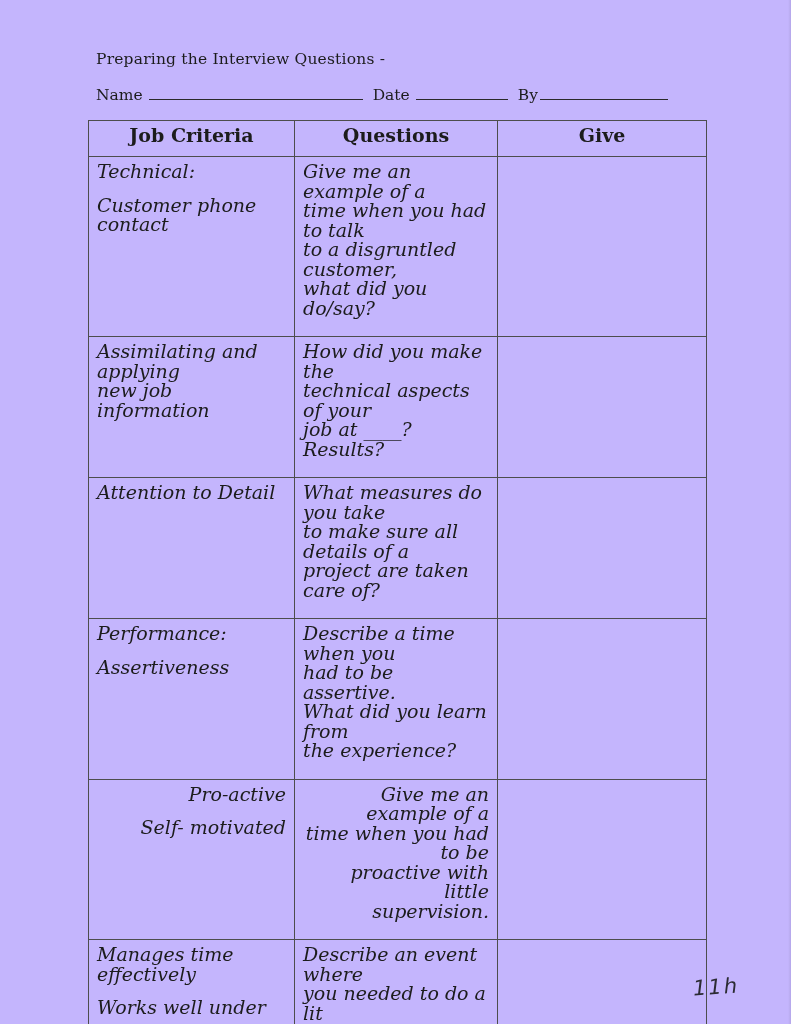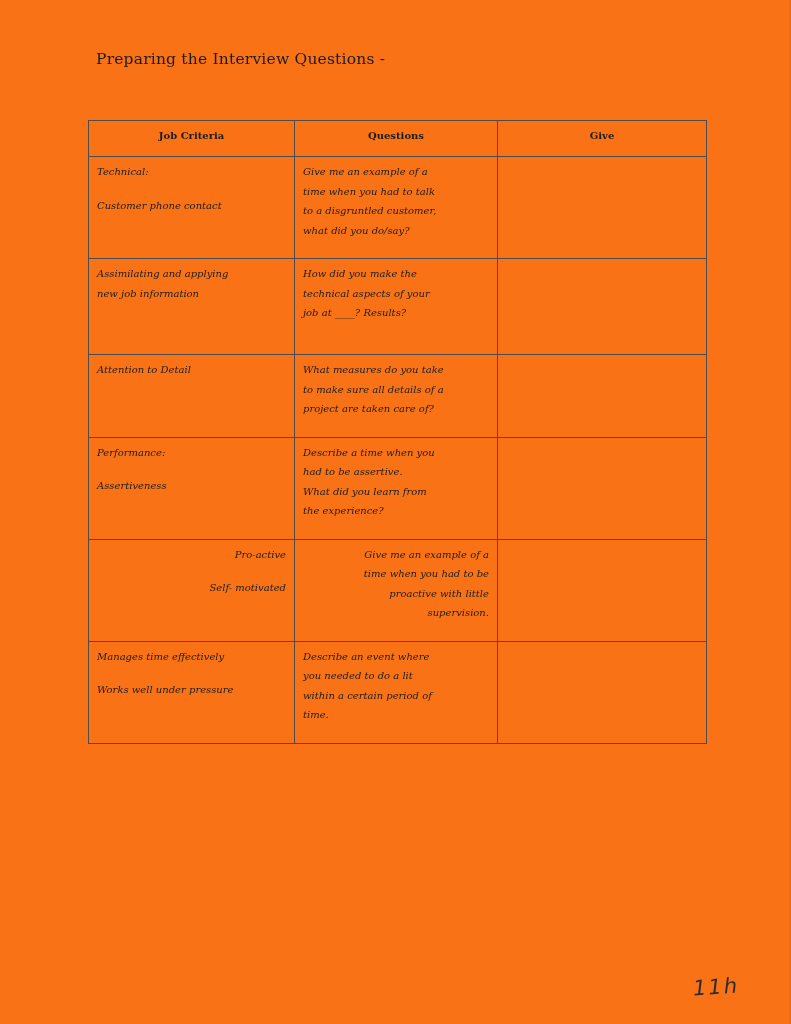--- a/index.html
+++ b/index.html
@@ -9,21 +9,21 @@
     height: 1024px;
     background: #fdfdfc;
     font-family: "DejaVu Serif", "Liberation Serif", serif;
     color: #1c1c1c;
     position: relative;
     overflow: hidden;
   }
   .page {
     position: absolute;
     inset: 0;
-    background: #f97316;
+    background: #c4b5fd;
   }
   .doc-title {
     position: absolute;
     left: 96px;
     top: 50px;
     margin: 0;
     font-size: 15.5px;
     font-weight: normal;
     letter-spacing: 0.2px;
   }
@@ -50,21 +50,21 @@
     top: 120px;
     width: 618px;
     border-collapse: collapse;
     table-layout: fixed;
   }
   table.interview th,
   table.interview td {
     border: 1px solid #4d4d4d;
     vertical-align: top;
     padding: 5px 8px 6px 8px;
-    font-size: 10px;
+    font-size: 19px;
     line-height: 19.5px;
   }
   col.c-criteria  { width: 206px; }
   col.c-questions { width: 203px; }
   col.c-notes     { width: 209px; }
 
   thead th {
     height: 36px;
     text-align: center;
     vertical-align: middle;
@@ -110,20 +110,23 @@
     background: linear-gradient(to left, rgba(0,0,0,0.08), rgba(0,0,0,0));
   }
 </style>
 </head>
 <body>
 
 <div class="page">
 
   <h1 class="doc-title">Preparing the Interview Questions -</h1>
 
+  <div class="name-line">
+    <span>Name</span><span class="blank blank-name"></span><span>Date</span><span class="blank blank-date"></span><span>By</span><span class="blank blank-by"></span>
+  </div>
 
   <table class="interview">
     <colgroup>
       <col class="c-criteria">
       <col class="c-questions">
       <col class="c-notes">
     </colgroup>
     <thead>
       <tr>
         <th>Job Criteria</th>

